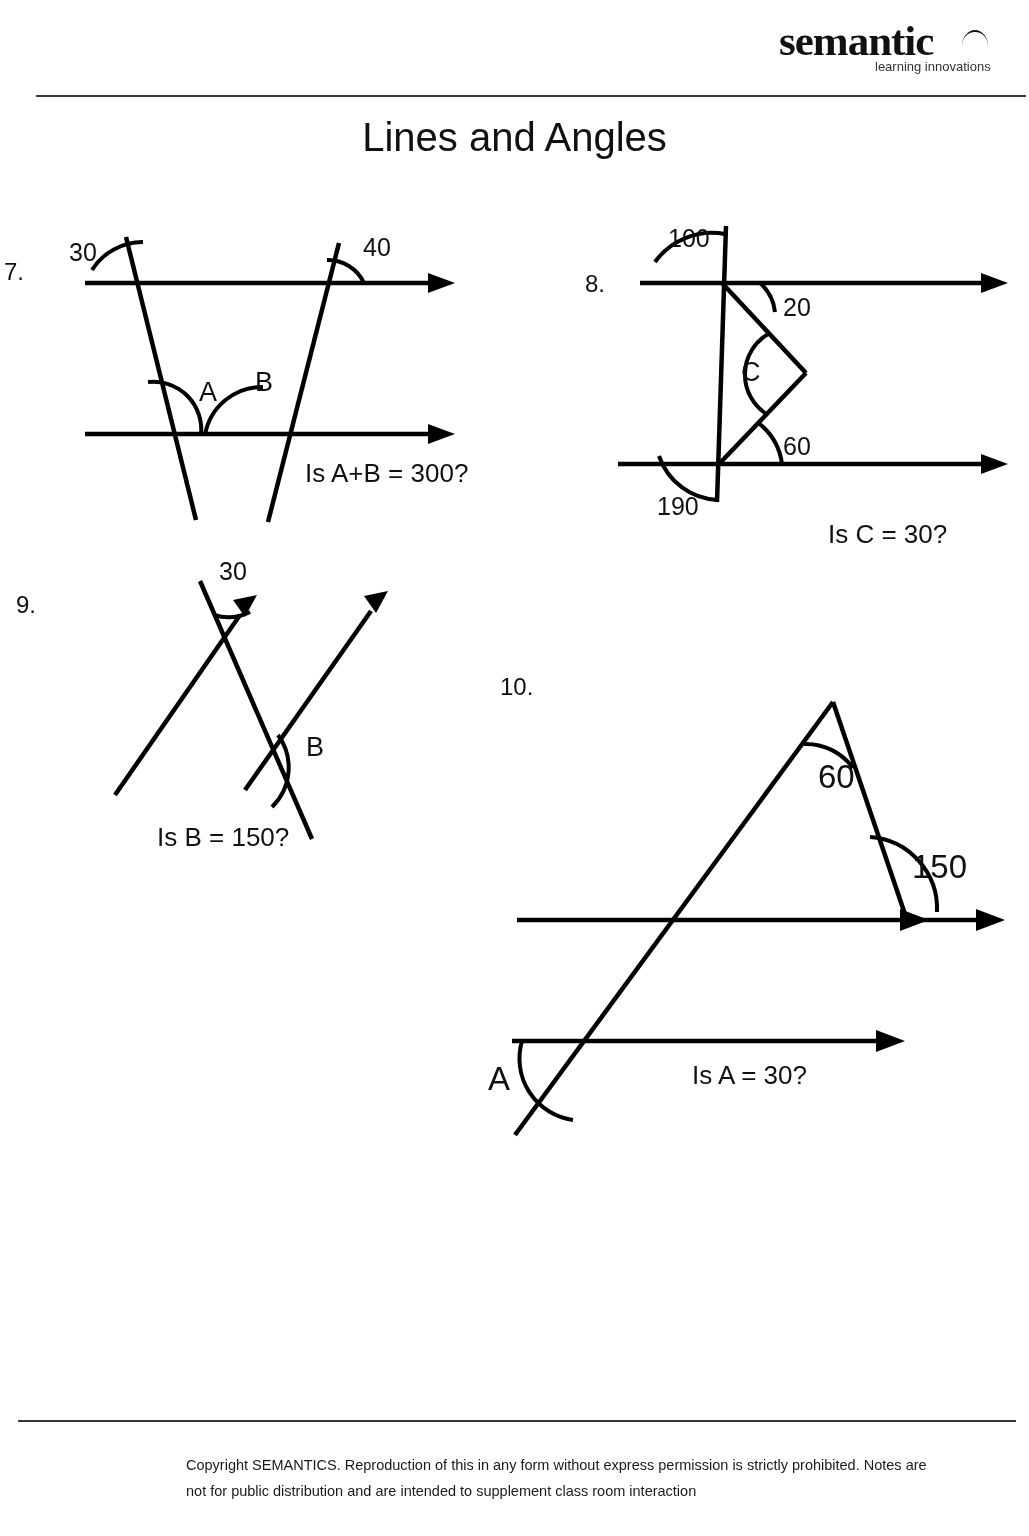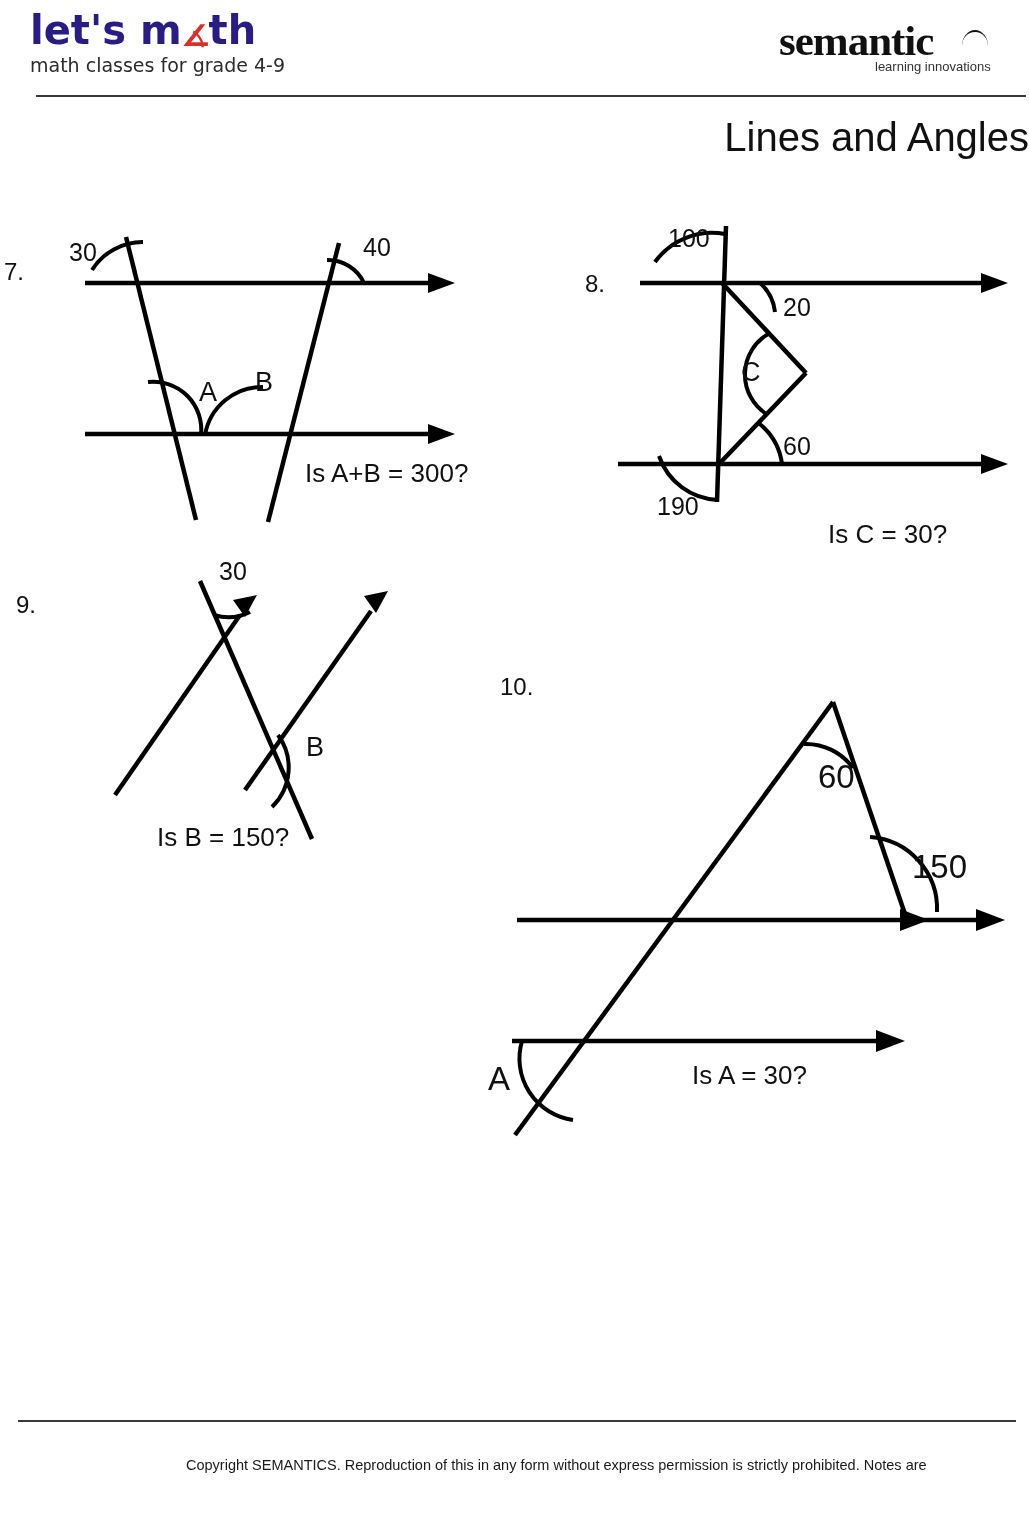--- a/index.html
+++ b/index.html
@@ -111,21 +111,21 @@
     height: 0;
     border-top: 2px solid #3a3a3a;
   }
 
   
   .page-title {
     position: absolute;
     left: 0;
     top: 115px;
     width: 1029px;
-    text-align: right;
+    text-align: center;
     font-size: 40px;
     font-weight: normal;
     letter-spacing: 0px;
     color: #111111;
   }
 
   
   .qnum {
     position: absolute;
     font-size: 24px;
@@ -178,24 +178,20 @@
     color: #1a1a1a;
   }
 </style>
 </head>
 <body>
 
 <div class="page">
 
   <div class="header">
 
-    <div class="brand-logo">
-      <div class="brand-main"><span>let's m</span><span class="angle-glyph">∡</span><span>th</span></div>
-      <div class="brand-sub">math classes for grade 4-9</div>
-    </div>
 
     <div class="semantic-logo">
       <div class="semantic-word">semantic</div>
       <div class="semantic-arc"></div>
       <div class="semantic-tag">learning innovations</div>
     </div>
 
     <div class="rule-top"></div>
   </div>
 
@@ -308,15 +304,16 @@
   </svg>
 
   <div class="biglabel" style="left:818px; top:758px;">60</div>
   <div class="biglabel" style="left:912px; top:848px;">150</div>
   <div class="biglabel" style="left:488px; top:1060px;">A</div>
   <div class="qtext" style="left:692px; top:1060px;text-align:right;">Is A = 30?</div>
 
   <div class="rule-bottom"></div>
   <div class="footer">
     <div>Copyright SEMANTICS. Reproduction of this in any form without express permission is strictly prohibited. Notes are</div>
+    <div>not for public distribution and are intended to supplement class room interaction</div>
   </div>
 
 </div>
 
 </body></html>

